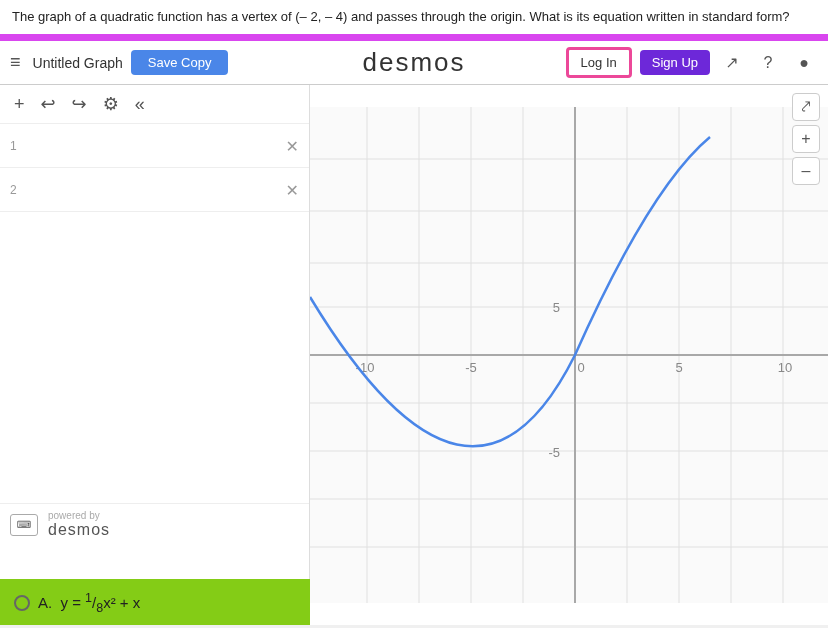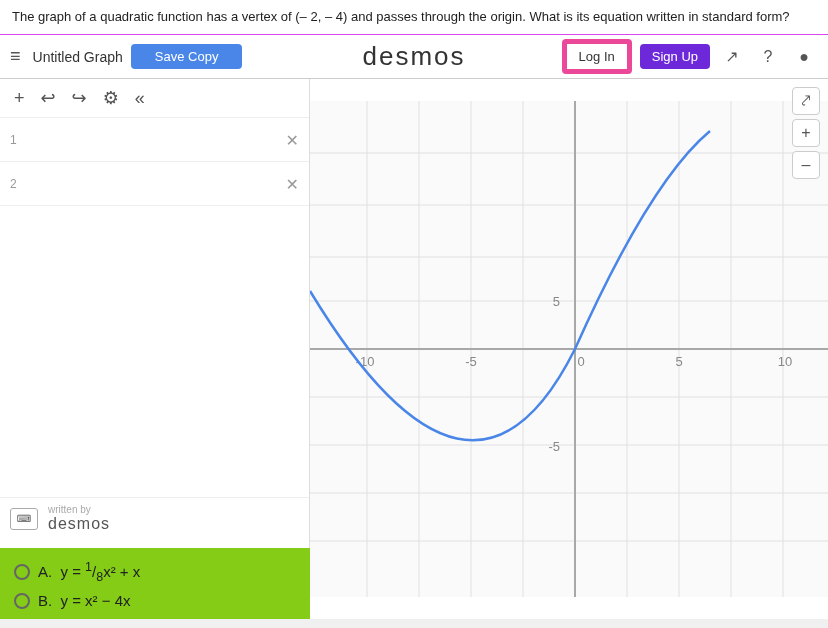--- a/index.html
+++ b/index.html
@@ -11,21 +11,21 @@
       background: #f0f0f0;
     }
 
     
     .question-bar {
       width: 100%;
       background: #fff;
       padding: 8px 12px;
       font-size: 13px;
       color: #222;
-      border-bottom: 1px solid #d946ef;
+      border-bottom: 7px solid #d946ef;
       line-height: 1.4;
     }
 
     
     .desmos-toolbar {
       display: flex;
       align-items: center;
       background: #fff;
       border-bottom: 1px solid #ccc;
       padding: 6px 10px;
@@ -49,21 +49,21 @@
     .untitled-graph {
       font-size: 14px;
       color: #333;
     }
 
     .save-copy-btn {
       background: #4a86e8;
       color: #fff;
       border: none;
       border-radius: 4px;
-      padding: 5px 24px;
+      padding: 5px 17px;
       font-size: 13px;
       cursor: pointer;
     }
 
     .desmos-logo {
       position: absolute;
       left: 50%;
       transform: translateX(-50%);
       font-size: 26px;
       font-weight: 300;
@@ -73,21 +73,21 @@
 
     .toolbar-right {
       margin-left: auto;
       display: flex;
       align-items: center;
       gap: 8px;
     }
 
     .log-in-btn {
       background: #fff;
-      border: 5px solid #ec4899;
+      border: 3px solid #ec4899;
       border-radius: 4px;
       padding: 5px 12px;
       font-size: 13px;
       cursor: pointer;
       color: #333;
     }
 
     .sign-up-btn {
       background: #6d28d9;
       color: #fff;
@@ -343,30 +343,26 @@
         <input class="expr-input" type="text" value="" style="">
         <span class="x-mark">✕</span>
       </div>
     </div>
 
     <div class="answer-section">
       <div class="answer-choice">
         <span class="radio-circle"></span>
         <span class="answer-text">A.&nbsp;&nbsp;y = <sup>1</sup>/<sub>8</sub>x² + x</span>
       </div>
-      <div class="answer-choice">
-        <span class="radio-circle"></span>
-        <span class="answer-text">B.&nbsp;&nbsp;y = x² − 4x</span>
-      </div>
     </div>
 
     <div class="powered-by" style="position:absolute; bottom: 80px; left:0; width:100%; padding:6px 10px; display:flex; align-items:center; gap:6px; border-top:1px solid #eee; background:#fff;">
       <div class="keyboard-icon">⌨</div>
       <span style="display:flex; flex-direction:column;">
-        <span class="powered-label">written by</span>
+        <span class="powered-label">powered by</span>
         <span class="powered-desmos">desmos</span>
       </span>
     </div>
   </div>
 
   <div class="graph-area">
     <svg class="graph-svg" viewBox="0 0 518 496" xmlns="http://www.w3.org/2000/svg">
 
       <rect width="518" height="496" fill="#fafafa"></rect>
 

